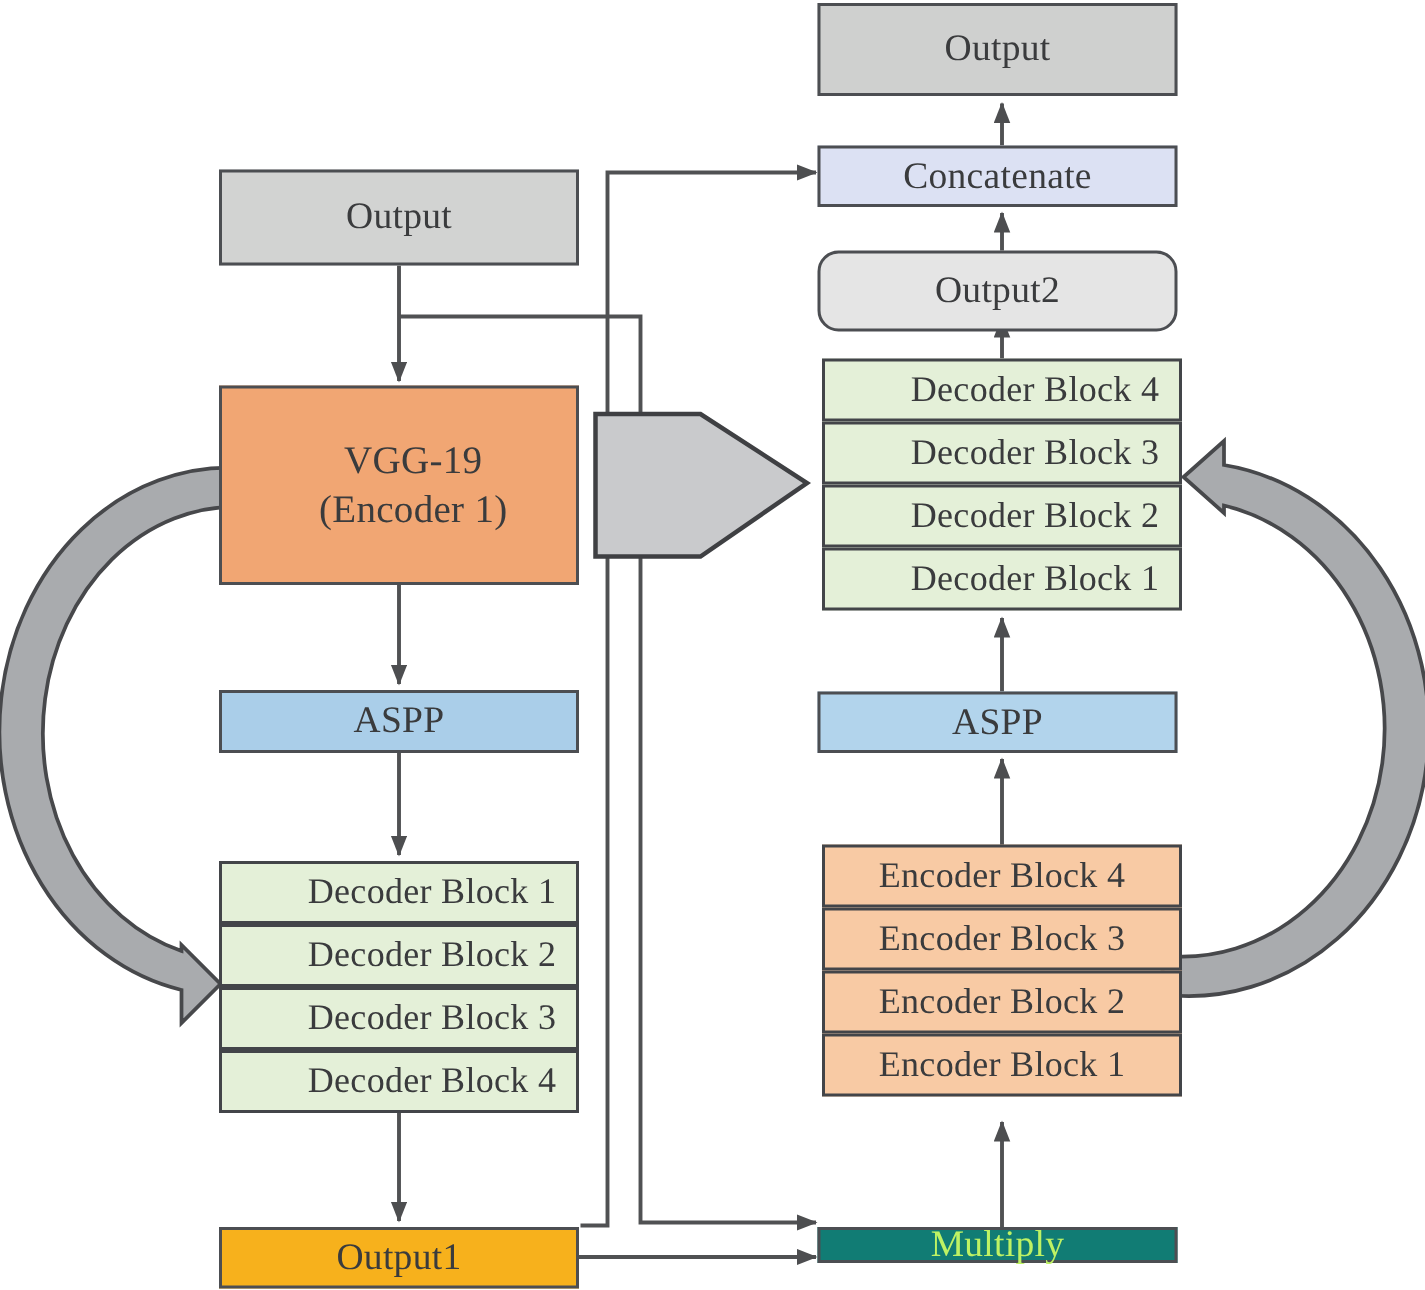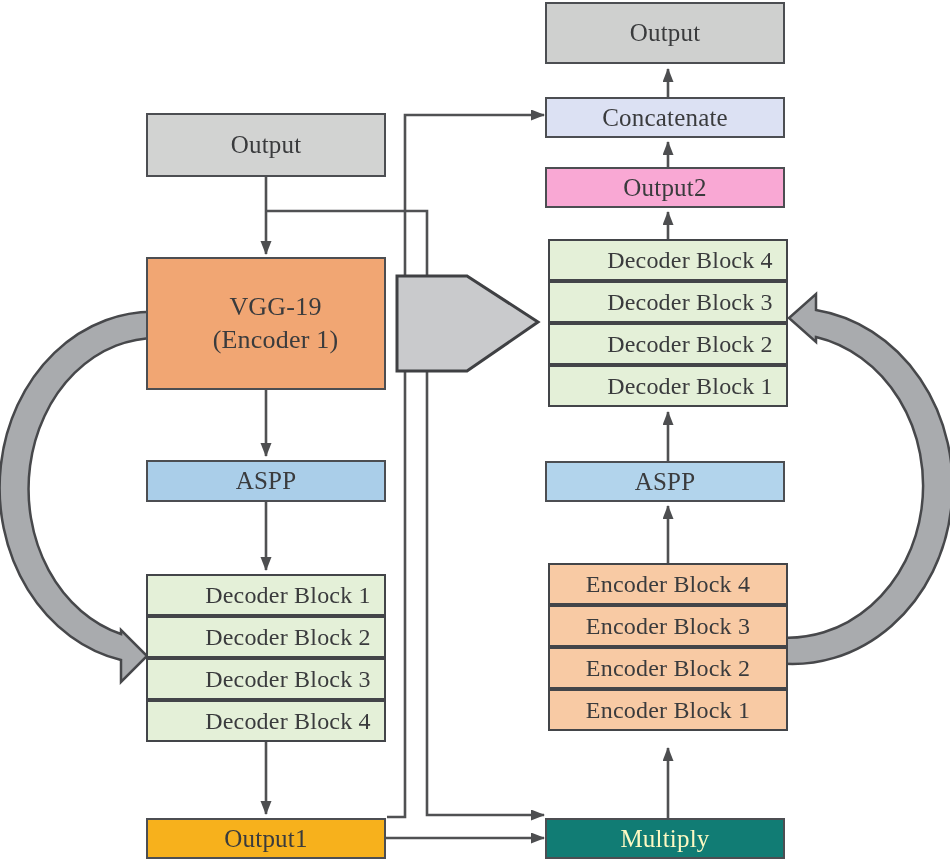--- a/index.html
+++ b/index.html
@@ -32,23 +32,23 @@
   .col-left  { left: 146px; width: 240px; }
   .col-right { left: 545px; width: 240px; }
 
   .box-input        { top: 113px; height: 64px;  background: #d2d3d2; }
   .box-vgg          { top: 257px; height: 133px; background: #f1a673; font-size: 26px; padding-left: 19px; }
   .box-aspp-left    { top: 460px; height: 42px;  background: #aacee9; }
   .box-output1      { top: 818px; height: 41px;  background: #f7b11c; }
 
   .box-output       { top: 2px;   height: 62px;  background: #cfd0cf; }
   .box-concatenate  { top: 97px;  height: 41px;  background: #dce1f3; }
-  .box-output2      { top: 167px; height: 41px;  background: #f9a8d4; }
+  .box-output2      { top: 167px; height: 54px;  background: #e5e5e5; border-radius: 14px; }
   .box-aspp-right   { top: 461px; height: 41px;  background: #b2d4ec; }
-  .box-multiply     { top: 818px; height: 41px;  background: #117c74; color: #fef9c3; }
+  .box-multiply     { top: 818px; height: 24px;  background: #117c74; color: #bef264; }
 
   .stack {
     position: absolute;
     display: flex;
     flex-direction: column;
   }
   .stack .box {
     position: relative;
     height: 42px;
     width: 240px;

